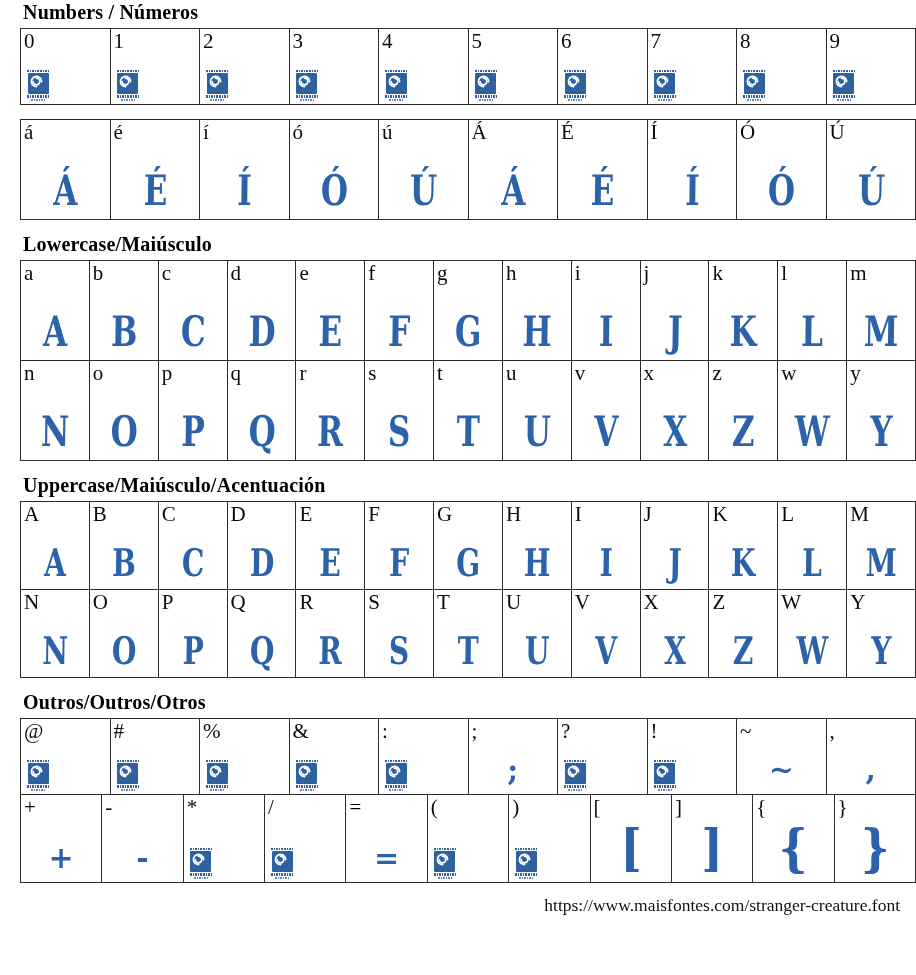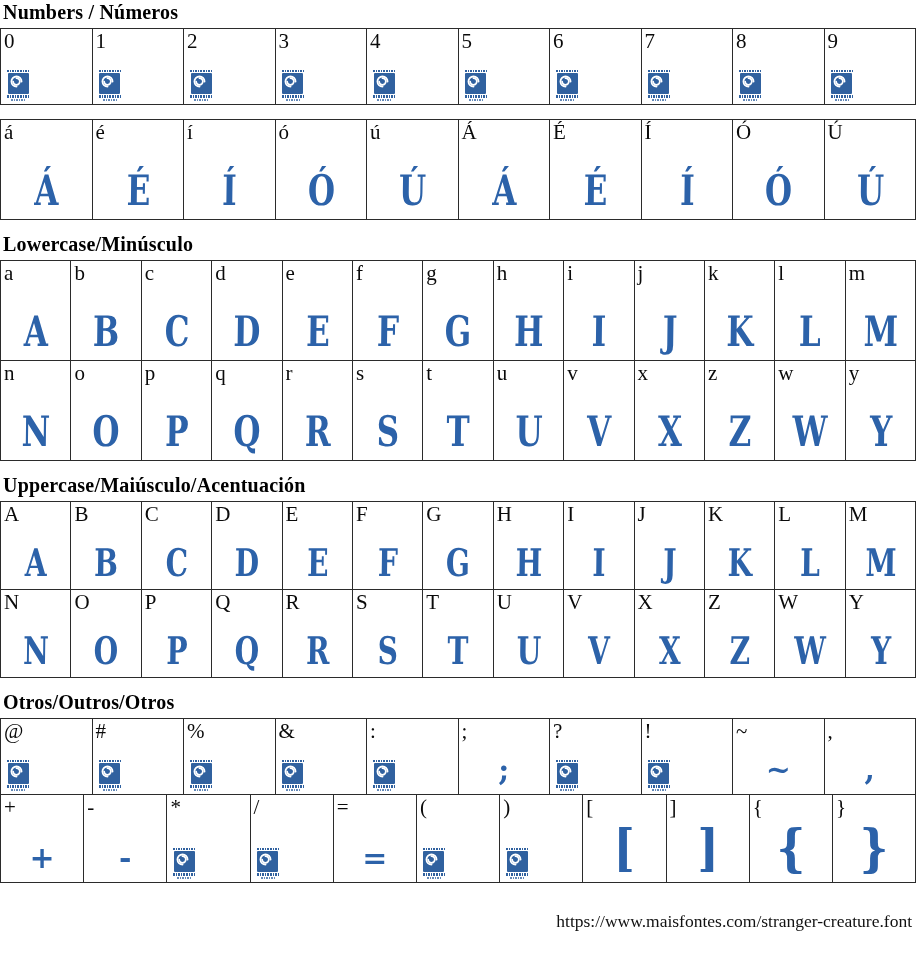--- a/index.html
+++ b/index.html
@@ -1,18 +1,18 @@
 <!DOCTYPE html>
 <html><head>
 <meta charset="utf-8">
 <style>
   html,body{margin:0;padding:0;background:#fff;}
   body{width:916px;height:975px;overflow:hidden;font-family:"Liberation Serif",serif;color:#000;}
   main{padding-top:2px;}
-  section{margin:0;}
+  section{margin:0;padding-left:20px;}
   h2.heading{font-size:20px;line-height:21px;font-weight:bold;margin:0 0 5px 3px;letter-spacing:.2px;}
   .sec-gap{margin-bottom:14px;}
   .row{display:flex;border:1px solid #2b2b2b;box-sizing:border-box;background:#fff;}
   .row + .row{margin-top:-1px;}
   .row--numbers{height:77px;}
   .row--accentuation{height:101px;}
   .row--lowercase{height:101px;}
   .row--uppercase{height:89px;}
   .row--others-0{height:77px;}
   .row--others-1{height:89px;}
@@ -25,21 +25,21 @@
   .row--uppercase .k-letter{font-size:38px;}
   .k-mark{font-size:30px;bottom:9px;}
   .k-bracket{font-size:50px;bottom:9px;transform:scaleX(.9);transform-origin:center bottom;}
   
   .wm{position:absolute;left:5px;bottom:3px;width:24px;display:flex;flex-direction:column;align-items:center;gap:1px;}
   .wm i{display:block;}
   .wm-line{width:22px;height:2.5px;
     background:repeating-linear-gradient(90deg,var(--wm) 0 1.6px,rgba(255,255,255,0) 1.6px 2.6px);}
   .wm-line.short{width:14px;opacity:.75;}
   .wm-box{width:21px;height:21px;background:var(--wm);display:flex;align-items:center;justify-content:center;border-radius:1px;}
-  .footer-url{margin-top:28px;text-align:right;padding-right:4px;font-size:17.5px;color:#111;}
+  .footer-url{margin-top:12px;text-align:right;padding-right:16px;font-size:17.5px;color:#111;}
 </style>
 </head>
 <body style="--glyph: #2c62a9; --wm: #30619f;">
 
 <main>
 
   <section class="sec-gap">
     <h2 class="heading">Numbers / Números</h2>
     <div>
         <div class="row row--numbers row--numbers-0">
@@ -246,21 +246,21 @@
 
   <div class="cell">
     <span class="cell-label">Ú</span>
     <span class="cell-glyph k-letter">Ú</span>
   </div>
 </div>
       </div>
   </section>
 
   <section class="sec-gap">
-    <h2 class="heading">Lowercase/Minúsculo</h2>
+    <h2 class="heading">Lowercase/Maiúsculo</h2>
     <div>
         <div class="row row--lowercase row--lowercase-0">
   <div class="cell">
     <span class="cell-label">a</span>
     <span class="cell-glyph k-letter">A</span>
   </div>
 
   <div class="cell">
     <span class="cell-label">b</span>
     <span class="cell-glyph k-letter">B</span>
@@ -522,21 +522,21 @@
 
   <div class="cell">
     <span class="cell-label">Y</span>
     <span class="cell-glyph k-letter">Y</span>
   </div>
 </div>
       </div>
   </section>
 
   <section>
-    <h2 class="heading">Otros/Outros/Otros</h2>
+    <h2 class="heading">Outros/Outros/Otros</h2>
     <div>
         <div class="row row--others row--others-0">
   <div class="cell">
     <span class="cell-label">@</span>
     <span class="wm">
       <i class="wm-line"></i>
       <i class="wm-box">
         <svg viewBox="0 0 22 22" width="17" height="17">
           <path d="M17.5 11 A6.5 6.5 0 1 0 11 17.5" fill="none" stroke="#ffffff" stroke-width="2.4" stroke-linecap="round"></path>
           <path d="M11 6.7 A4.3 4.3 0 1 1 6.7 11" fill="none" stroke="#ffffff" stroke-width="2.2" stroke-linecap="round"></path>

